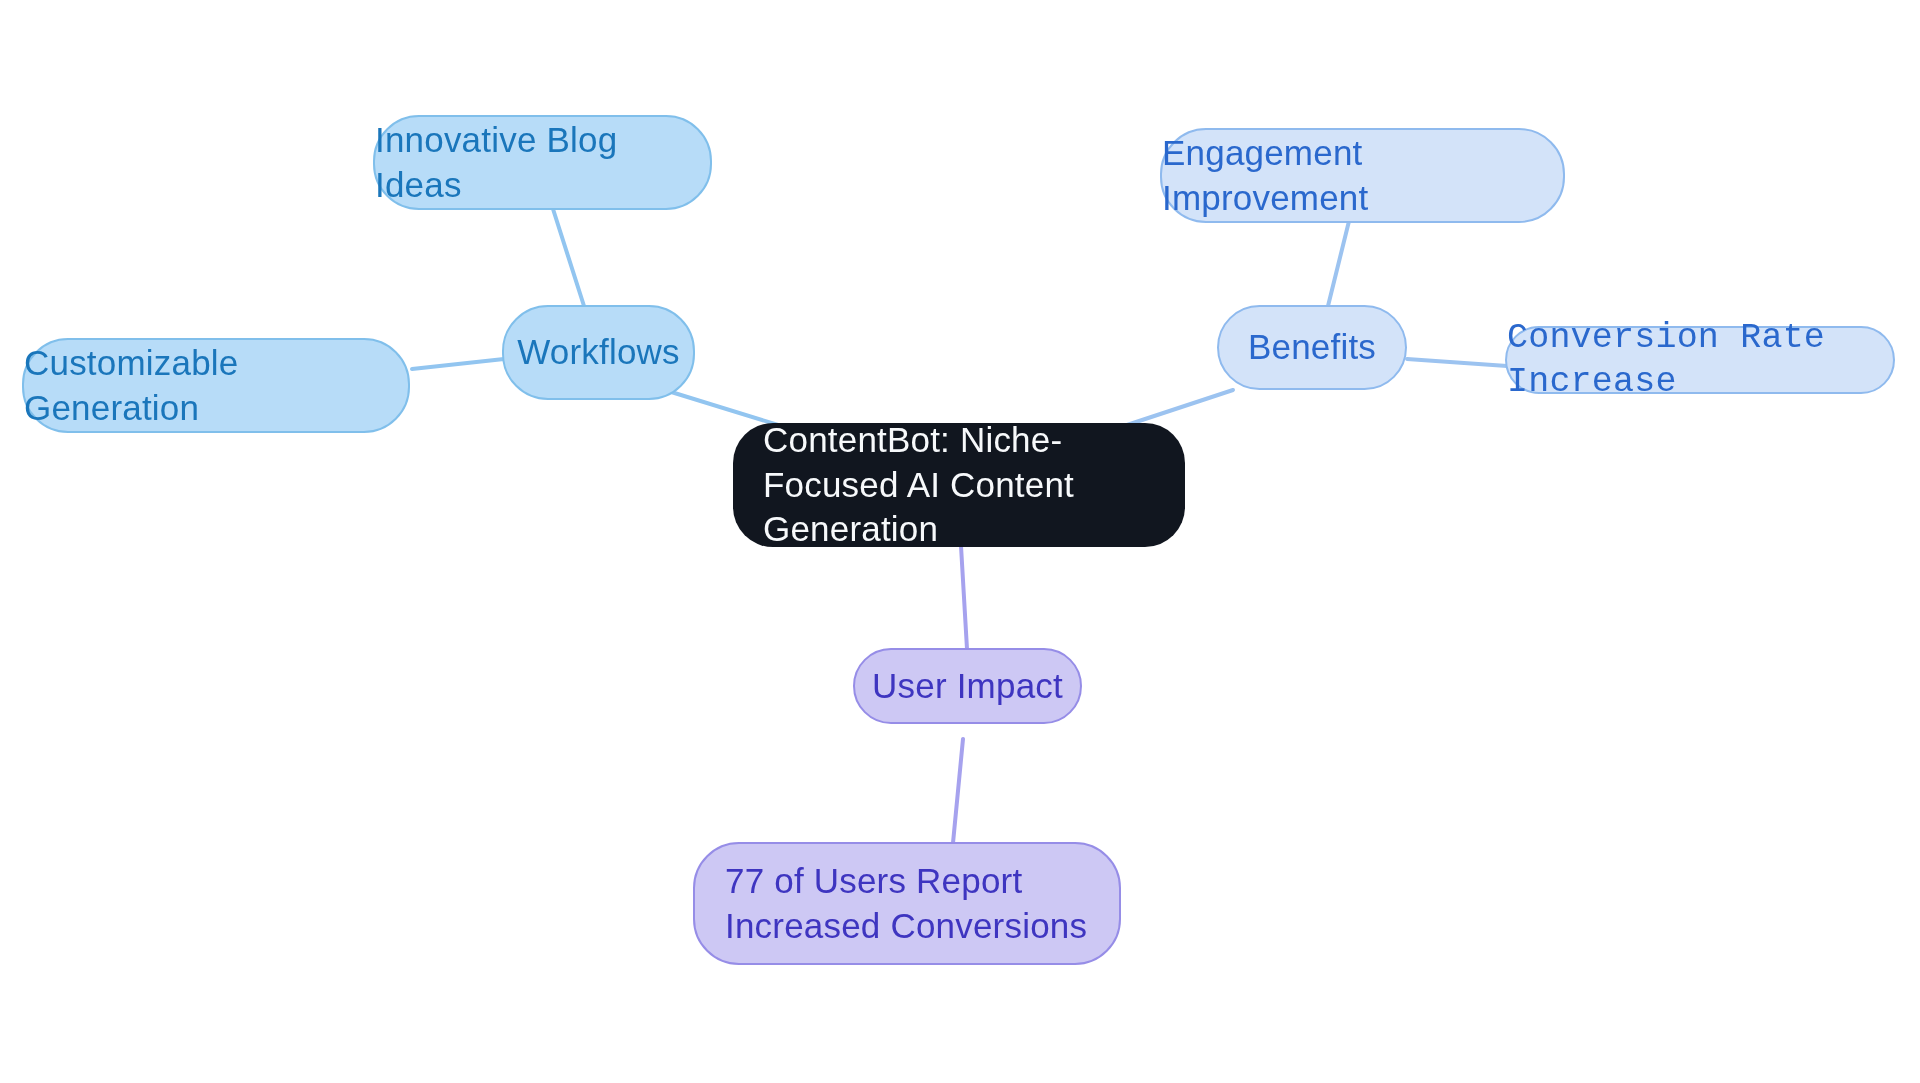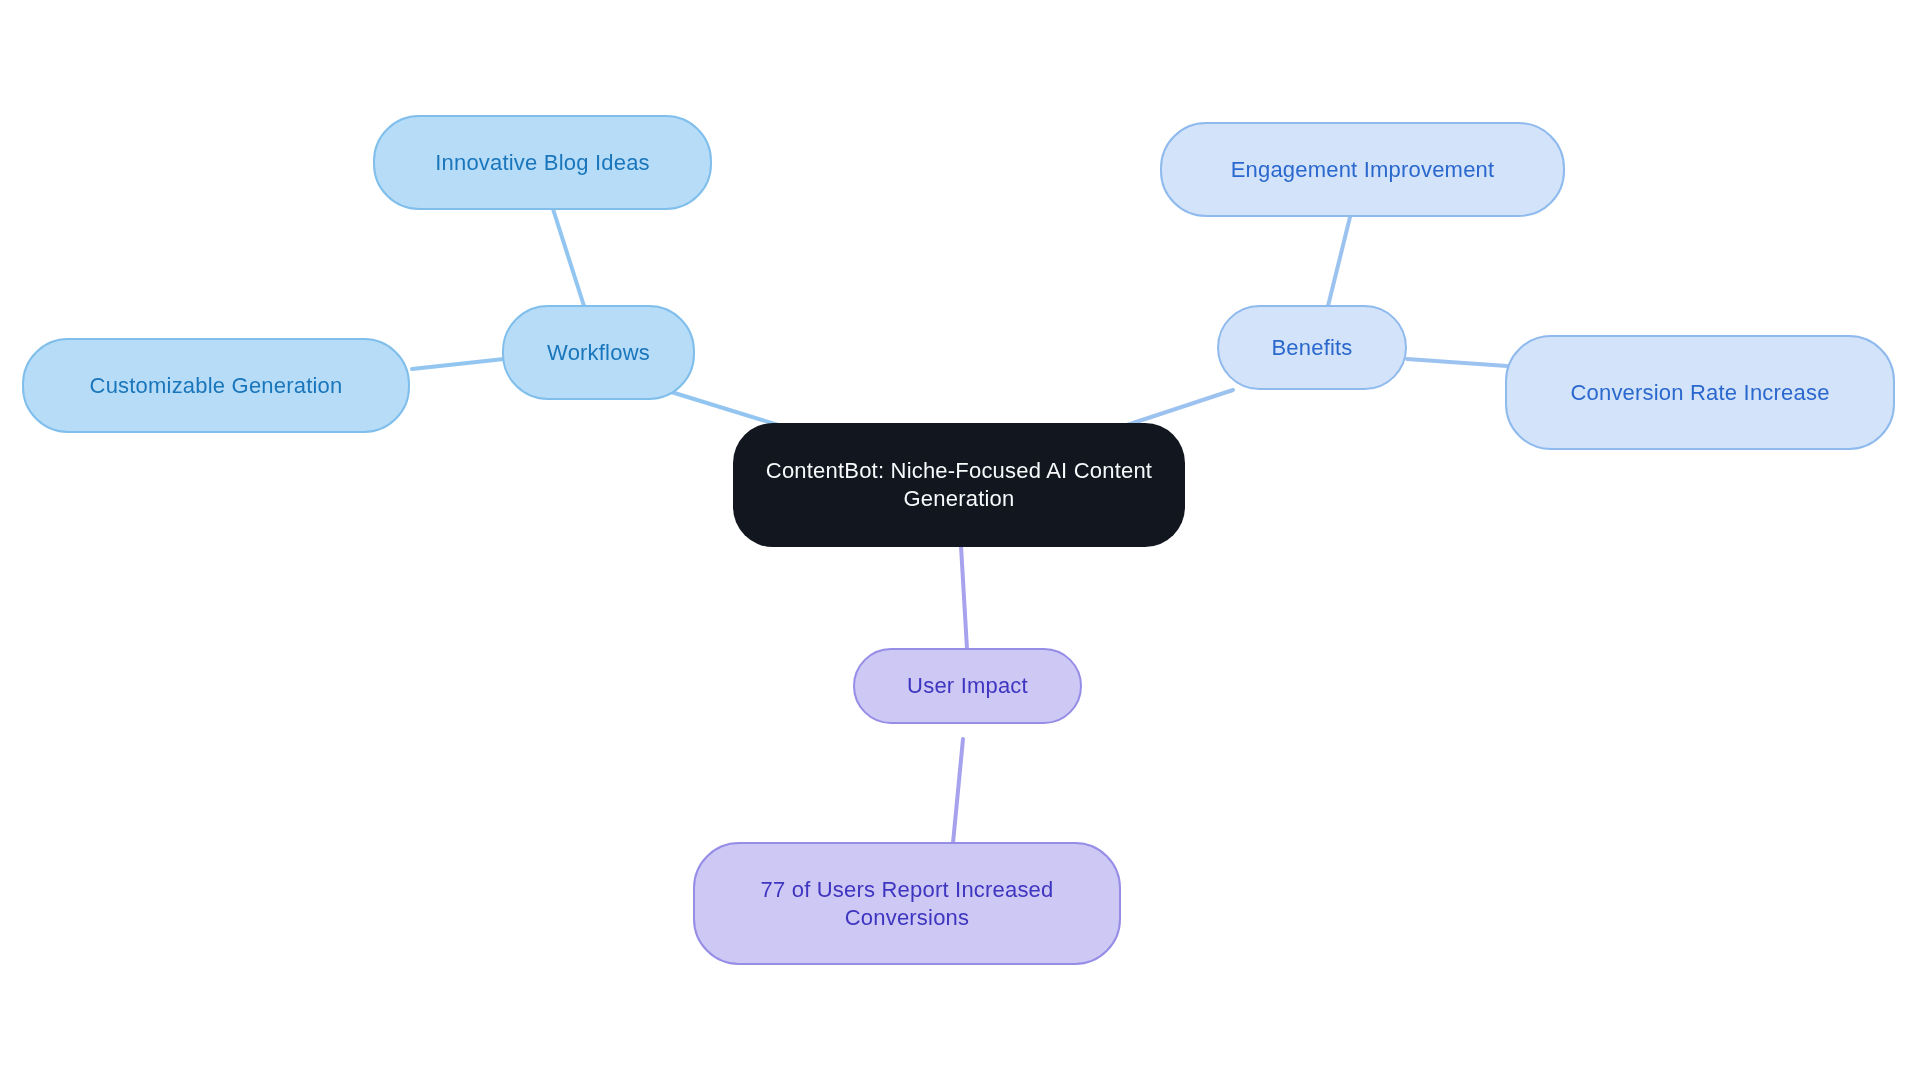--- a/index.html
+++ b/index.html
@@ -29,23 +29,22 @@
   .edge-feat    { stroke: var(--edge-features, #92c5f0); }
   .edge-ben     { stroke: var(--edge-benefits, #9cc3f0); }
   .edge-imp     { stroke: var(--edge-impact,  #a6a2ee); }
 
   .node {
     position: absolute;
     box-sizing: border-box;
     display: flex;
     align-items: center;
     justify-content: center;
-    text-align: center;
     border-radius: 46px;
-    font-size: 22px;
+    font-size: 35px;
     line-height: 1.27;
     letter-spacing: 0.2px;
   }
   .node.center {
     background: var(--center-fill, #11161f);
     color: var(--center-text, #f7f9fb);
     border-radius: 40px;
     padding: 0 36px;
   }
   .node.feat {
@@ -82,25 +81,25 @@
     <line class="edge-imp" x1="961" y1="546" x2="967" y2="649"></line>
     <line class="edge-imp" x1="963" y1="739" x2="953" y2="843"></line>
   </svg>
 
   <div class="node feat" style="left:373px; top:115px; width:339px; height:95px;">Innovative Blog Ideas</div>
 
   <div class="node feat" style="left:22px; top:338px; width:388px; height:95px;">Customizable Generation</div>
 
   <div class="node feat" style="left:502px; top:305px; width:193px; height:95px;">Workflows</div>
 
-  <div class="node ben" style="left:1160px; top:122px; width:405px; height:95px;">Engagement Improvement</div>
+  <div class="node ben" style="left:1160px; top:128px; width:405px; height:95px;">Engagement Improvement</div>
 
   <div class="node ben" style="left:1217px; top:305px; width:190px; height:85px;">Benefits</div>
 
-  <div class="node ben" style="left:1505px; top:335px; width:390px; height:115px;">Conversion Rate Increase</div>
+  <div class="node ben" style="left:1505px; top:326px; width:390px; height:68px;font-family:Liberation Mono, monospace;">Conversion Rate Increase</div>
 
   <div class="node center two-line" style="left:733px; top:423px; width:452px; height:124px;">ContentBot: Niche-Focused AI Content Generation</div>
 
   <div class="node imp" style="left:853px; top:648px; width:229px; height:76px;">User Impact</div>
 
   <div class="node imp two-line" style="left:693px; top:842px; width:428px; height:123px;">77 of Users Report Increased Conversions</div>
 
 </div>
 
 </body></html>

